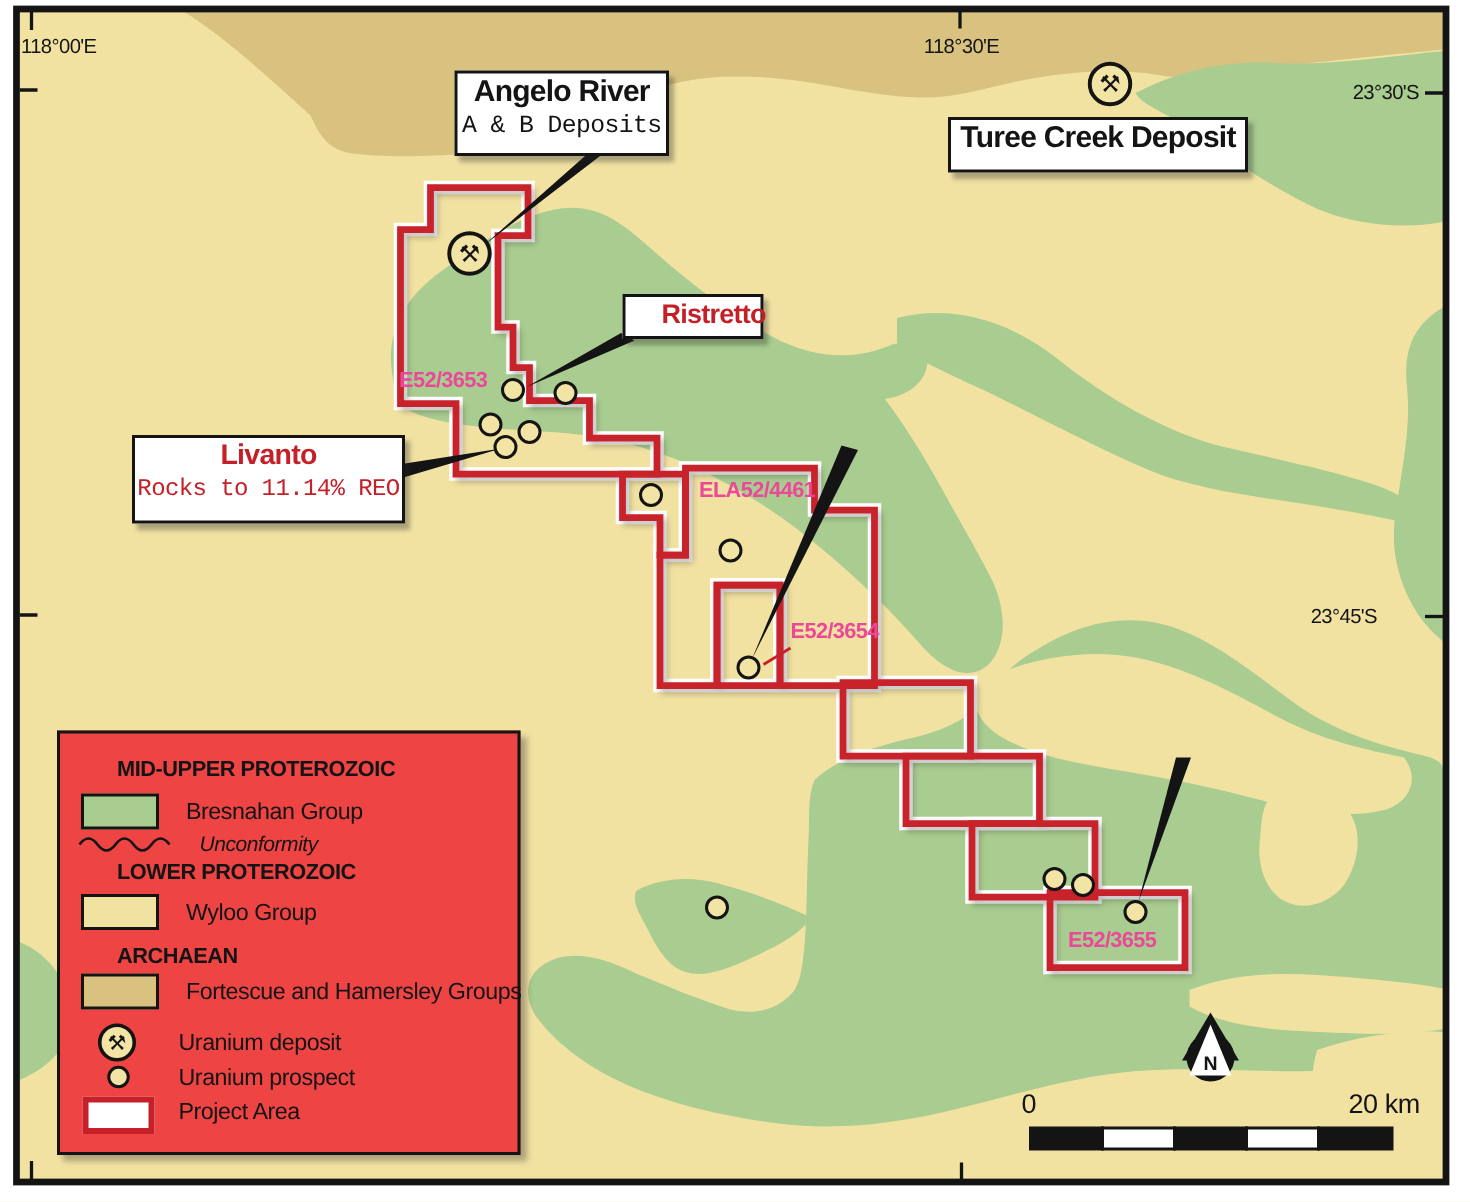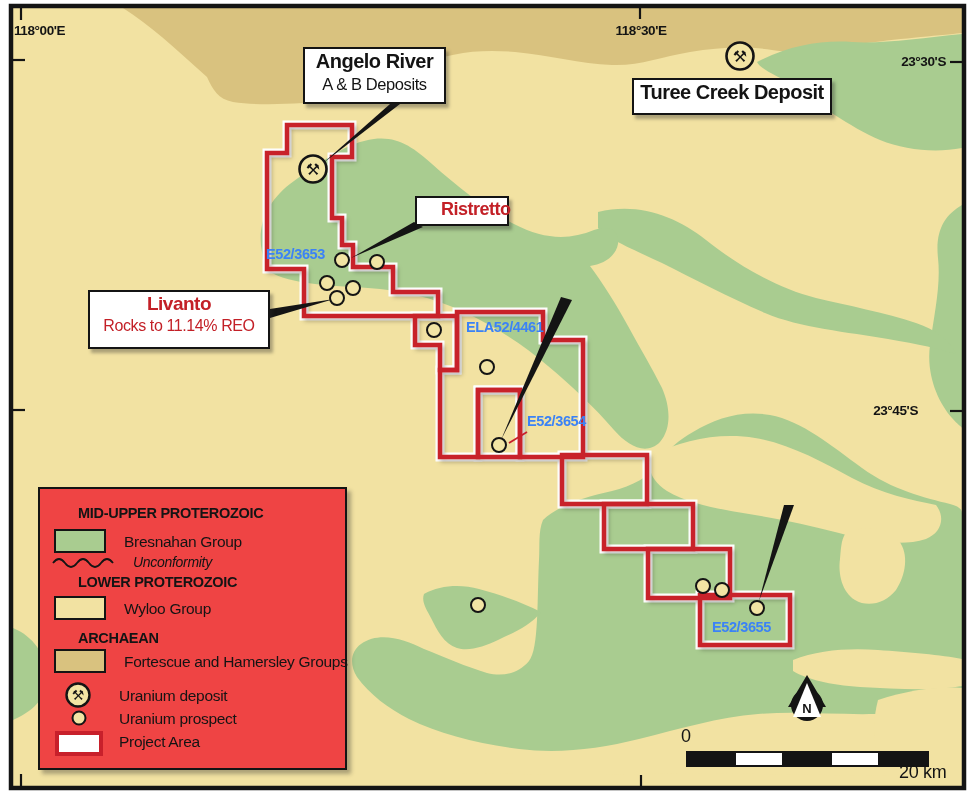--- a/index.html
+++ b/index.html
@@ -1,27 +1,27 @@
 <!DOCTYPE html>
 <html><head>
 <meta charset="utf-8">
 <style>
   html,body{margin:0;padding:0;background:#ffffff;}
   .stage{position:relative;width:980px;height:801px;background:#ffffff;overflow:hidden;
          font-family:"Liberation Sans","DejaVu Sans",sans-serif;color:#141414;}
   .stage svg{position:absolute;left:0;top:0;}
   .abs{position:absolute;}
-  .coord{font-size:13.5px;font-weight:bold;letter-spacing:-0.4px;color:#141414;white-space:nowrap;}
+  .coord{font-size:13.5px;font-weight:normal;letter-spacing:-0.4px;color:#141414;white-space:nowrap;}
   .callout{position:absolute;background:#ffffff;border:2.5px solid #141414;
            box-shadow:3px 4px 3px rgba(40,40,40,.35);text-align:center;
            display:flex;flex-direction:column;line-height:1.25;z-index:30;}
   .callout .t1{font-weight:bold;font-size:20px;letter-spacing:-0.5px;white-space:nowrap;}
-  .callout .t2{font-size:16.5px;letter-spacing:-0.4px;white-space:nowrap;}
+  .callout .t2{font-size:16.5px;letter-spacing:-0.4px;white-space:nowrap;font-family:Liberation Mono, monospace;}
   .red-text{color:#c32027;}
-  .ten-label{position:absolute;color:#3b82f6;font-weight:bold;font-size:14.5px;
+  .ten-label{position:absolute;color:#ec4899;font-weight:bold;font-size:14.5px;
              letter-spacing:-0.4px;white-space:nowrap;z-index:25;}
   .legend{position:absolute;left:38px;top:487px;width:305px;height:279px;background:#ef4444;
           border:2.5px solid #141414;box-shadow:4px 4px 4px rgba(40,40,40,.35);z-index:40;}
   .legend .hdr{position:absolute;font-size:14.5px;font-weight:bold;letter-spacing:-0.3px;white-space:nowrap;}
   .legend .item{position:absolute;font-size:15.5px;letter-spacing:-0.3px;white-space:nowrap;}
   .legend .sw{position:absolute;width:52px;height:24px;border:2px solid #141414;box-sizing:border-box;}
   .legend .uncf{font-style:italic;font-size:14px;}
   .proj-sw{position:absolute;width:40px;height:17px;border:4px solid #c8202b;background:#fff;box-sizing:content-box;}
   .scale-label{position:absolute;font-size:18px;letter-spacing:-0.3px;color:#141414;z-index:20;white-space:nowrap;}
 </style>
@@ -190,21 +190,21 @@
     <div class="t1 red-text" style="font-size:19px;">Livanto</div>
     <div class="t2 red-text" style="font-size:16px;">Rocks to 11.14% REO</div>
   </div>
 
   <div class="ten-label" style="left:266px;top:246px;">E52/3653</div>
   <div class="ten-label" style="left:466px;top:319px;">ELA52/4461</div>
   <div class="ten-label" style="left:527px;top:413px;">E52/3654</div>
   <div class="ten-label" style="left:712px;top:619px;">E52/3655</div>
 
   <div class="scale-label" style="left:681px;top:726px;">0</div>
-  <div class="scale-label" style="left:899px;top:726px;margin-top:36px;">20 km</div>
+  <div class="scale-label" style="left:899px;top:726px;">20 km</div>
 
   <div class="legend">
     <div class="hdr" style="left:38px;top:16px;">MID-UPPER PROTEROZOIC</div>
     <div class="sw" style="left: 14px; top: 40px; background: rgb(169, 204, 144);"></div>
     <div class="item" style="left:84px;top:44px;">Bresnahan Group</div>
     <svg width="70" height="14" style="position:absolute;left:11px;top:66px;">
       <path d="M2,8 Q8,0 14,8 T26,8 T38,8 T50,8 T62,8" fill="none" stroke="#141414" stroke-width="1.8"></path>
     </svg>
     <div class="item uncf" style="left:93px;top:65px;">Unconformity</div>
     <div class="hdr" style="left:38px;top:85px;">LOWER PROTEROZOIC</div>

